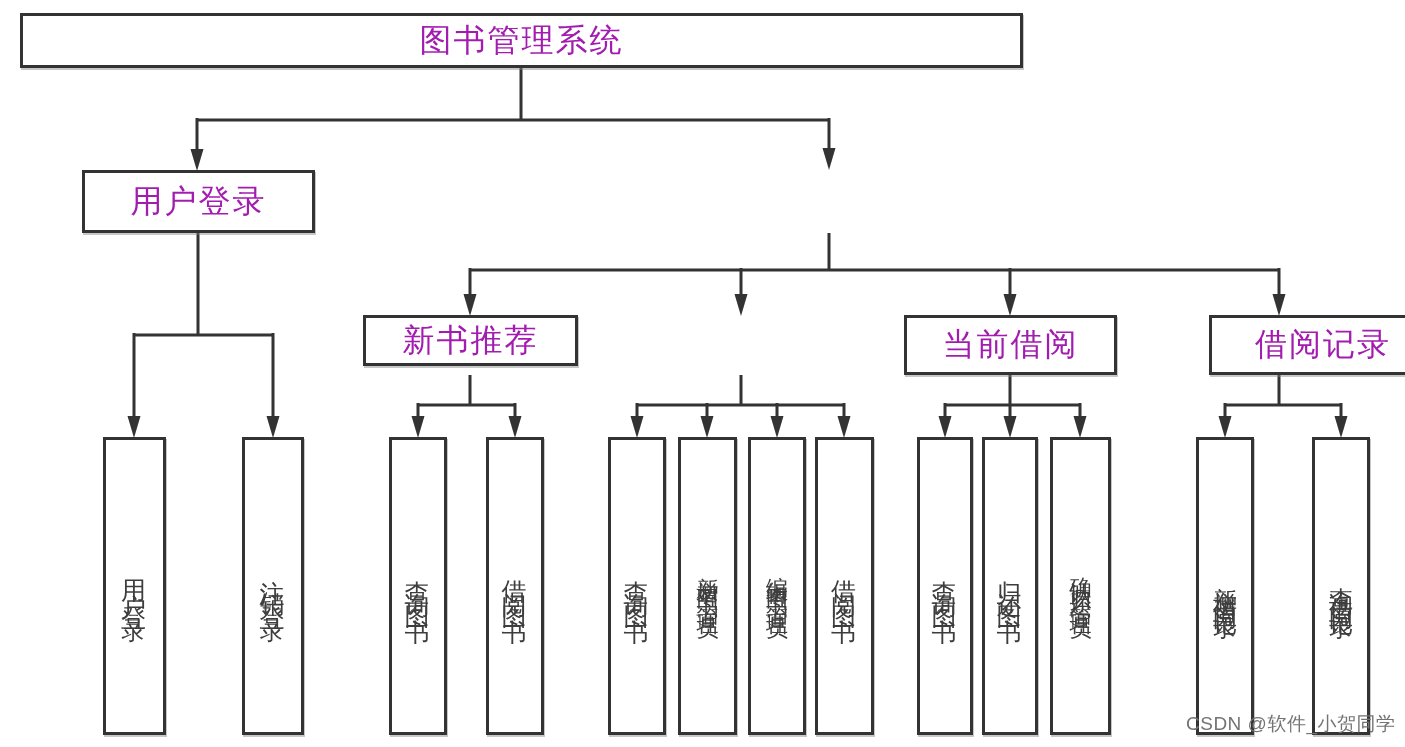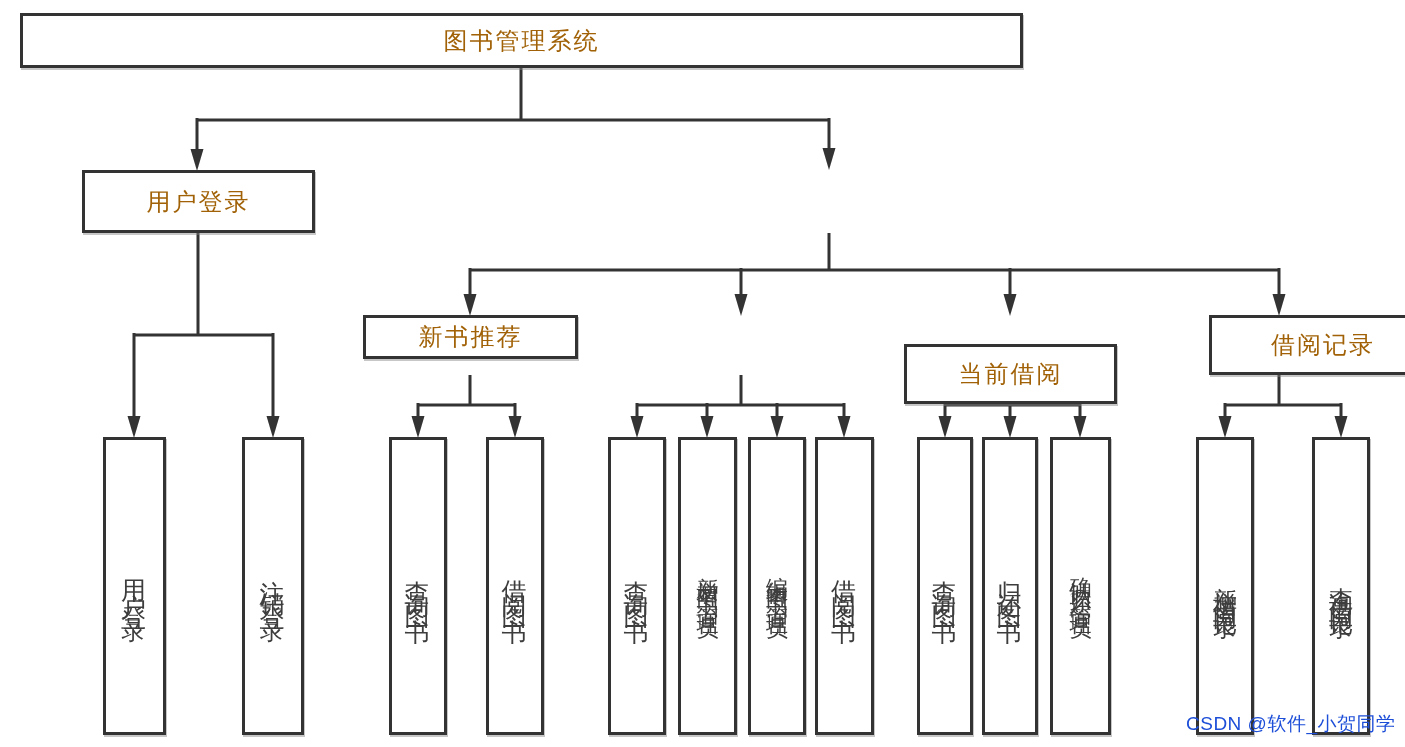--- a/index.html
+++ b/index.html
@@ -23,40 +23,40 @@
     background: #ffffff;
     border: 3px solid #333333;
     box-sizing: border-box;
     display: flex;
     align-items: center;
     justify-content: center;
     box-shadow: 1px 2px 0 rgba(130,130,130,0.45);
     z-index: 2;
   }
   .hnode {
-    font-size: 24px;
+    font-size: 32px;
     letter-spacing: 2px;
-    color: #a16207;
+    color: #a21caf;
   }
   .vnode .vlabel {
     writing-mode: vertical-rl;
     text-orientation: mixed;
     white-space: nowrap;
     color: #3d3d3d;
   }
   .v-short .vlabel { font-size: 25px; letter-spacing: 13px; }
   .v-med   .vlabel { font-size: 24px; letter-spacing: 6px;  }
   .v-long  .vlabel { font-size: 22px; letter-spacing: 6px;  }
   .watermark {
     position: absolute;
     left: 1186px;
     top: 711px;
     font-size: 19px;
     letter-spacing: 0.5px;
-    color: #1d4ed8;
+    color: #737373;
     z-index: 10;
     white-space: nowrap;
   }
 </style>
 </head>
 <body>
 
 <div class="canvas">
 
   <svg class="connectors" viewBox="0 0 1405 747" xmlns="http://www.w3.org/2000/svg">
@@ -89,22 +89,22 @@
       <polygon points="1073.5,416 1086.5,416 1080,438"></polygon>
       <polygon points="1218.5,416 1231.5,416 1225,438"></polygon>
       <polygon points="1334.5,416 1347.5,416 1341,438"></polygon>
     </g>
   </svg>
 
   <div class="node hnode" style="left:20px; top:13px; width:1003px; height:55px;">图书管理系统</div>
 
   <div class="node hnode" style="left:82px; top:170px; width:233px; height:63px;">用户登录</div>
 
-  <div class="node hnode" style="left:363px; top:315px; width:215px; height:44px;">新书推荐</div>
-  <div class="node hnode" style="left:904px; top:315px; width:213px; height:60px;margin-top:29px;">当前借阅</div>
+  <div class="node hnode" style="left:363px; top:315px; width:215px; height:51px;">新书推荐</div>
+  <div class="node hnode" style="left:904px; top:315px; width:213px; height:60px;">当前借阅</div>
   <div class="node hnode" style="left:1173px; top:315px; width:228px; height:60px;margin-left:36px;">借阅记录</div>
 
   <div class="node vnode v-short" style="left:103px; top:437px; width:63px; height:298px;">
     <span class="vlabel">用户登录</span>
   </div>
   <div class="node vnode v-short" style="left:242px; top:437px; width:62px; height:298px;">
     <span class="vlabel">注销登录</span>
   </div>
 
   <div class="node vnode v-short" style="left:389px; top:437px; width:58px; height:298px;">

